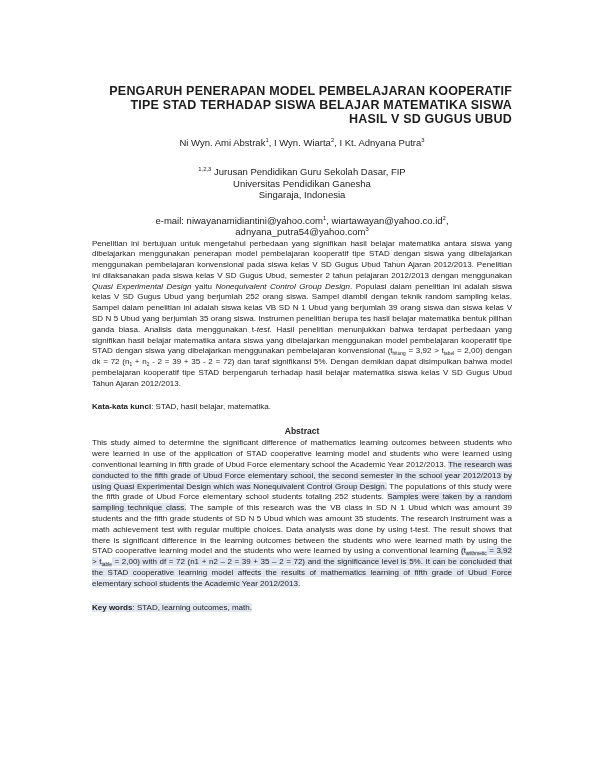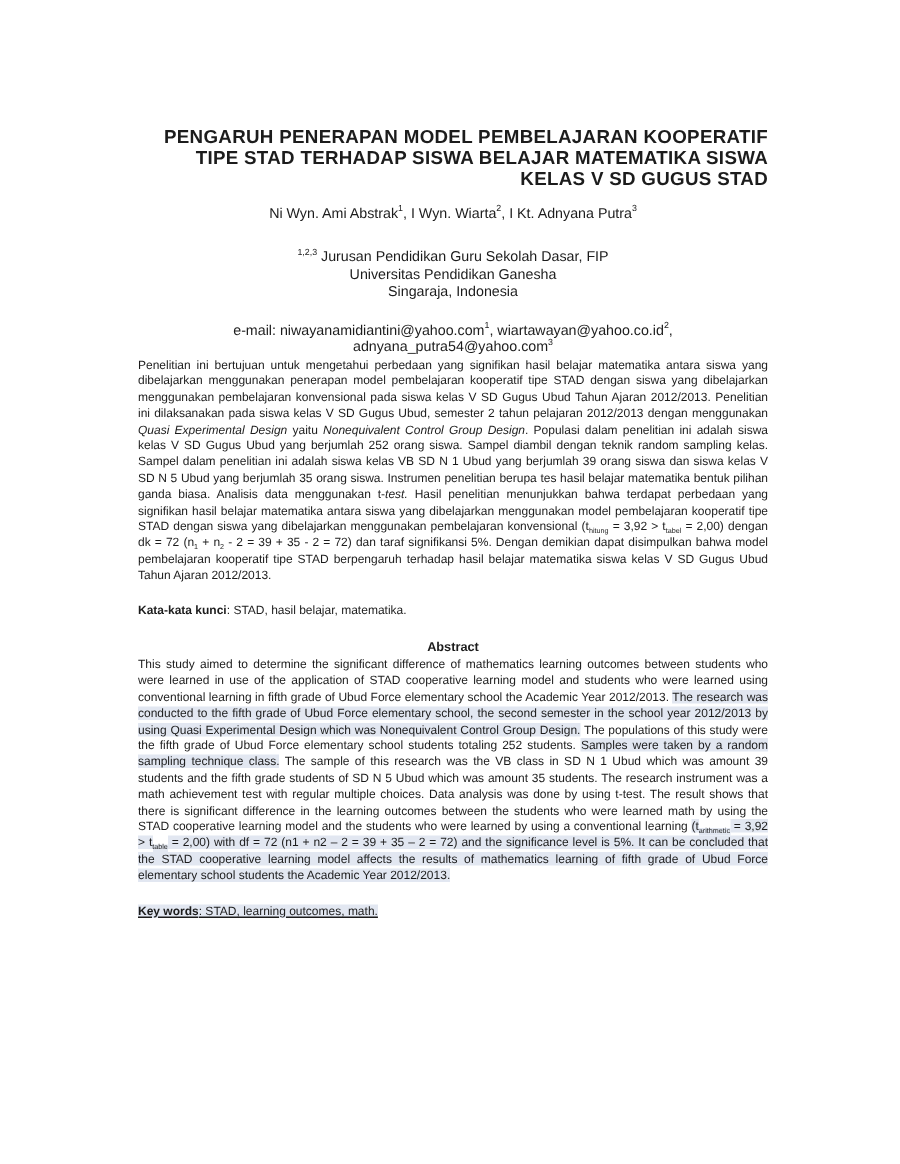--- a/index.html
+++ b/index.html
@@ -60,21 +60,20 @@
     line-height: 10.8px;
     text-align: justify;
   }
   .keywords {
     margin-top: 12px;
     font-size: 8px;
     line-height: 10.8px;
   }
   .keywords-en {
     margin-top: 13px;
-    text-decoration: underline;
   }
   .b { font-weight: bold; }
   .i { font-style: italic; }
   .hl { background: #e2e7f1; }
   sup {
     font-size: 0.62em;
     line-height: 0;
     vertical-align: super;
   }
   sub {
@@ -87,21 +86,21 @@
 </style>
 </head>
 <body>
 
 <div class="page">
   <div class="content">
 
     <div class="title">
       <div>PENGARUH PENERAPAN MODEL PEMBELAJARAN KOOPERATIF</div>
       <div>TIPE STAD TERHADAP SISWA BELAJAR MATEMATIKA SISWA</div>
-      <div>KELAS V SD GUGUS STAD</div>
+      <div>HASIL V SD GUGUS UBUD</div>
     </div>
 
     <div class="authors"><span>Ni Wyn. Ami Abstrak</span><sup>1</sup><span>, I Wyn. Wiarta</span><sup>2</sup><span>, I Kt. Adnyana Putra</span><sup>3</sup></div>
 
     <div class="affiliation"><sup>1,2,3</sup><span> Jurusan Pendidikan Guru Sekolah Dasar, FIP</span><br><span>Universitas Pendidikan Ganesha</span><br><span>Singaraja, Indonesia</span></div>
 
     <div class="email"><span>e-mail: niwayanamidiantini@yahoo.com</span><sup>1</sup><span>, wiartawayan@yahoo.co.id</span><sup>2</sup><span>,</span><br><span>adnyana_putra54@yahoo.com</span><sup>3</sup></div>
 
     <div class="abs-body"><span>Penelitian ini bertujuan untuk mengetahui perbedaan yang signifikan hasil belajar matematika antara siswa yang dibelajarkan menggunakan penerapan model pembelajaran kooperatif tipe STAD dengan siswa yang dibelajarkan menggunakan pembelajaran konvensional pada siswa kelas V SD Gugus Ubud Tahun Ajaran 2012/2013. Penelitian ini dilaksanakan pada siswa kelas V SD Gugus Ubud, semester 2 tahun pelajaran 2012/2013 dengan menggunakan </span><span class="i">Quasi Experimental Design</span><span> yaitu </span><span class="i">Nonequivalent Control Group Design</span><span>. Populasi dalam penelitian ini adalah siswa kelas V SD Gugus Ubud yang berjumlah 252 orang siswa. Sampel diambil dengan teknik random sampling kelas. Sampel dalam penelitian ini adalah siswa kelas VB SD N 1 Ubud yang berjumlah 39 orang siswa dan siswa kelas V SD N 5 Ubud yang berjumlah 35 orang siswa. Instrumen penelitian berupa tes hasil belajar matematika bentuk pilihan ganda biasa. Analisis data menggunakan t-</span><span class="i">test.</span><span> Hasil penelitian menunjukkan bahwa terdapat perbedaan yang signifikan hasil belajar matematika antara siswa yang dibelajarkan menggunakan model pembelajaran kooperatif tipe STAD dengan siswa yang dibelajarkan menggunakan pembelajaran konvensional (t</span><sub>hitung</sub><span> = 3,92 &gt; t</span><sub>tabel</sub><span> = 2,00) dengan dk = 72 (n</span><sub>1</sub><span> + n</span><sub>2</sub><span> - 2 = 39 + 35 - 2 = 72) dan taraf signifikansi 5%. Dengan demikian dapat disimpulkan bahwa model pembelajaran kooperatif tipe STAD berpengaruh terhadap hasil belajar matematika siswa kelas V SD Gugus Ubud Tahun Ajaran 2012/2013.</span></div>
 

